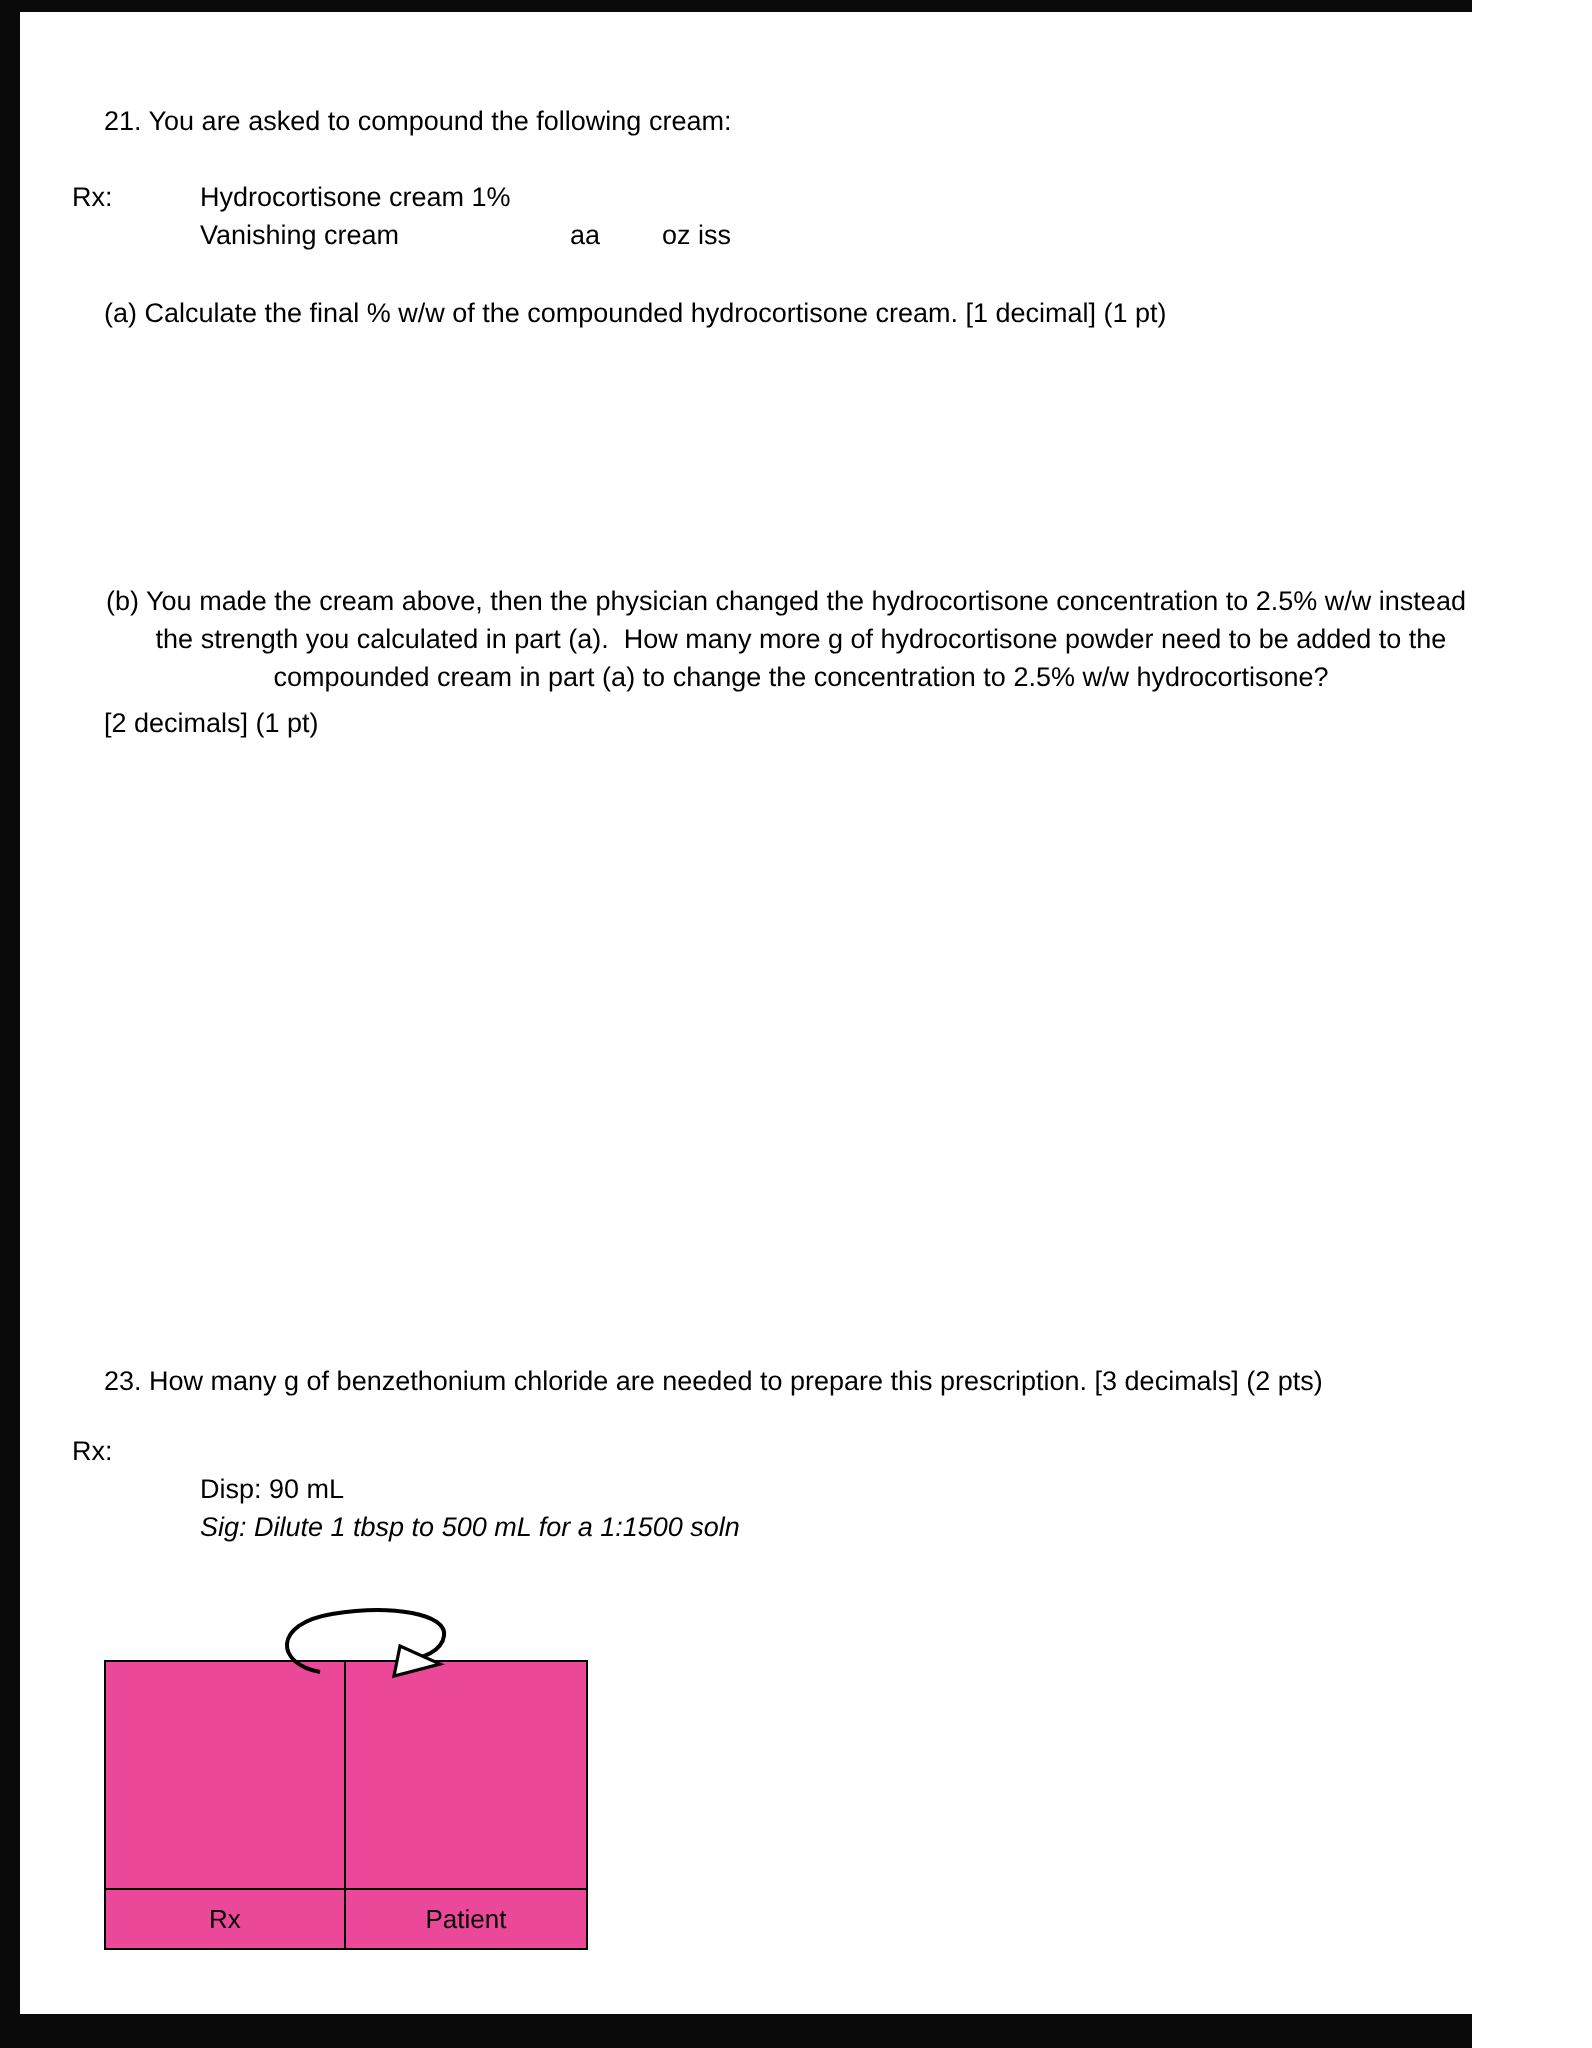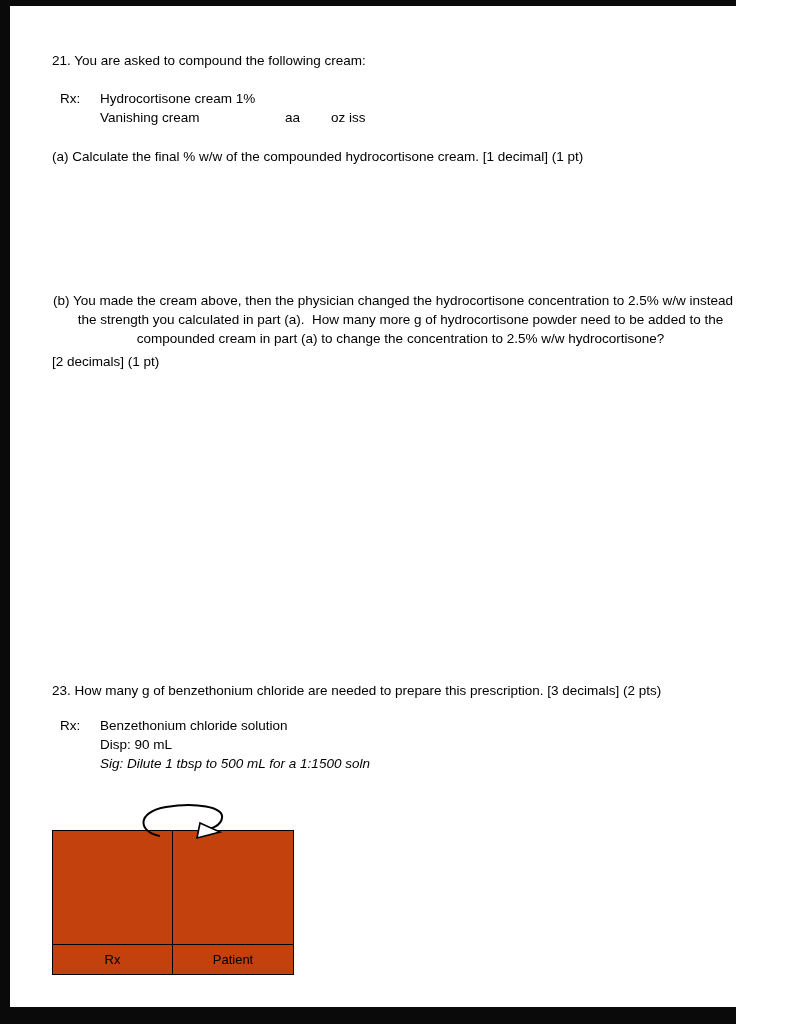--- a/index.html
+++ b/index.html
@@ -27,35 +27,35 @@
   .abs {
     position: absolute;
     font-size: 13.5px;
     line-height: 19px;
     white-space: pre-wrap;
   }
   .para {
     width: 697px;
   }
   
-  .rx-label { left: 60px; width: 40px; }
+  .rx-label { left: 36px; width: 40px; }
   .rx-body  { left: 100px; }
 
   
   .diagram-box {
     position: absolute;
     left: 52px;
     top: 830px;
     width: 240px;
     height: 143px;
     border: 1.5px solid #000;
     display: grid;
     grid-template-columns: 1fr 1fr;
     grid-template-rows: 1fr 30px;
-    background: #c2410c;
+    background: #ec4899;
   }
   .diagram-box .tl { border-right: 1.5px solid #000; }
   .diagram-box .bl { border-right: 1.5px solid #000; border-top: 1.5px solid #000; }
   .diagram-box .br { border-top: 1.5px solid #000; }
   .diagram-box .label-cell {
     display: flex;
     align-items: center;
     justify-content: center;
     font-size: 13px;
   }
@@ -83,21 +83,20 @@
 
   <div class="abs para" style="left:52px; top:147px;">(a) Calculate the final % w/w of the compounded hydrocortisone cream. [1 decimal] (1 pt)</div>
 
   <div class="abs para" style="left:52px; top:291px;text-align:center;">(b) You made the cream above, then the physician changed the hydrocortisone concentration to 2.5% w/w instead of the strength you calculated in part (a).  How many more g of hydrocortisone powder need to be added to the compounded cream in part (a) to change the concentration to 2.5% w/w hydrocortisone?</div>
   <div class="abs" style="left:52px; top:352px;">[2 decimals] (1 pt)</div>
 
 
   <div class="abs para" style="left:52px; top:681px;">23. How many g of benzethonium chloride are needed to prepare this prescription. [3 decimals] (2 pts)</div>
 
   <div class="abs rx-label" style="top:716px;">Rx:</div>
-  <div class="abs rx-body" style="top:716px;">Benzethonium chloride solution</div>
   <div class="abs rx-body" style="top:735px;">Disp: 90 mL</div>
   <div class="abs rx-body" style="top:754px;font-style:italic;">Sig: Dilute 1 tbsp to 500 mL for a 1:1500 soln</div>
 
   <div class="diagram-box">
     <div class="tl"></div>
     <div class="tr"></div>
     <div class="bl label-cell">
       <span>Rx</span>
     </div>
     <div class="br label-cell">

